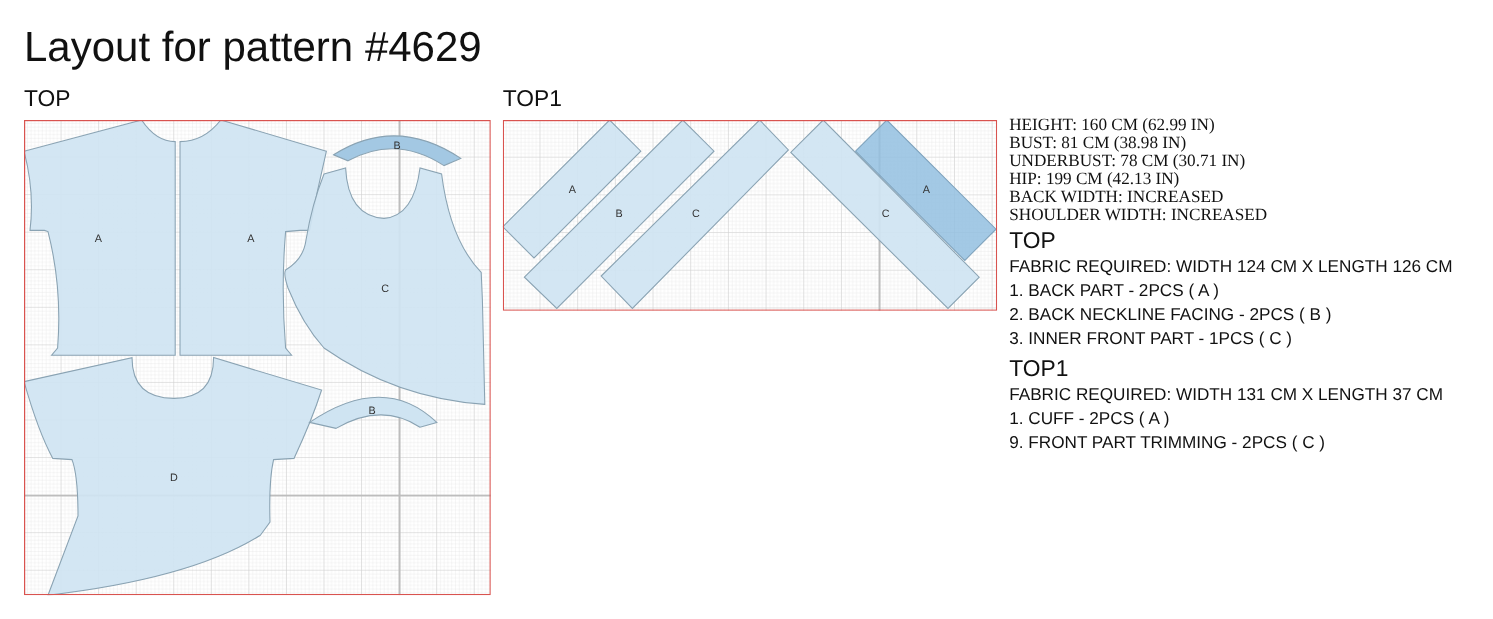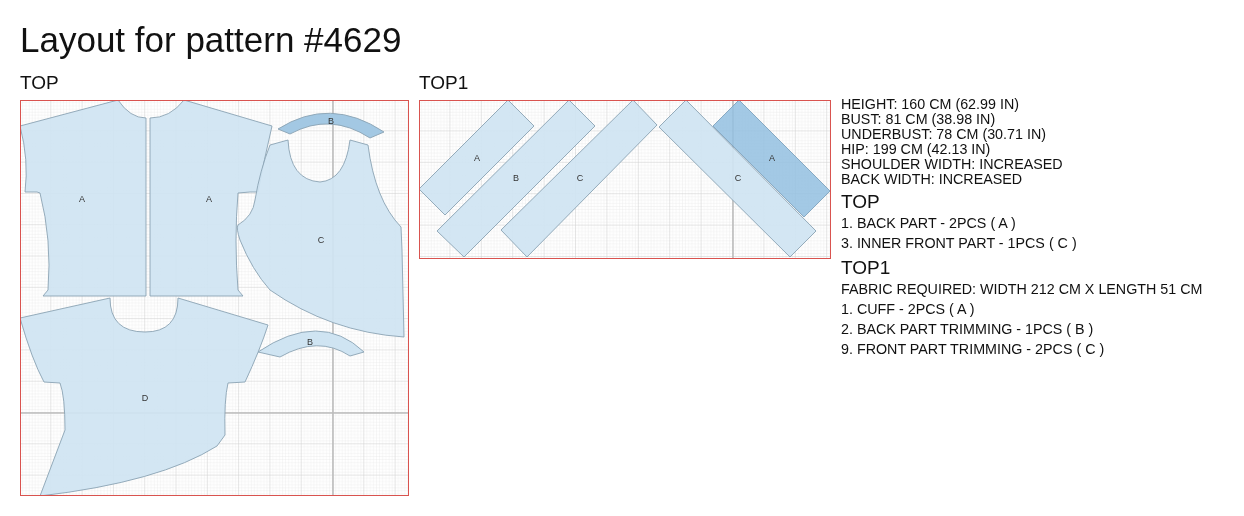--- a/index.html
+++ b/index.html
@@ -3,21 +3,21 @@
 <meta charset="utf-8">
 <style>
   html, body { margin: 0; padding: 0; background: #ffffff; }
   body { width: 1244px; height: 516px; position: relative; overflow: hidden;
          font-family: "Liberation Sans", sans-serif; color: #111; }
   .title { position: absolute; left: 20px; top: 22px; font-size: 35px; font-weight: normal; margin: 0; line-height: 36px; }
   .panel-label { position: absolute; font-size: 19px; line-height: 22px; }
   .panel { position: absolute; }
   .panel svg { display: block; }
   .info { position: absolute; left: 841px; top: 97px; font-size: 14.3px; line-height: 15px; }
-  .info .m { white-space: nowrap; }
+  .info .m { white-space: nowrap; font-family: Liberation Serif, serif; }
   .sec-title { font-size: 19px; line-height: 22px; margin-top: 4px; }
   .sec-line { font-size: 14.3px; line-height: 20px; white-space: nowrap; }
   .piece-label { font-family: "Liberation Sans", sans-serif; font-size: 9px; fill: #333; }
 </style>
 </head>
 <body>
 
 <h1 class="title">Layout for pattern #4629</h1>
 
 <div class="panel-label" style="left:20px; top:72px;">TOP</div>
@@ -99,30 +99,31 @@
     <rect x="0.5" y="0.5" width="411" height="158" fill="none" stroke="#d9534f" stroke-width="1"></rect>
   </svg>
 </div>
 
 <div class="info">
   <div>
     <div class="m">HEIGHT: 160 CM (62.99 IN)</div>
     <div class="m">BUST: 81 CM (38.98 IN)</div>
     <div class="m">UNDERBUST: 78 CM (30.71 IN)</div>
     <div class="m">HIP: 199 CM (42.13 IN)</div>
+    <div class="m">BACK WIDTH: INCREASED</div>
     <div class="m">SHOULDER WIDTH: INCREASED</div>
-    <div class="m">BACK WIDTH: INCREASED</div>
   </div>
 
   <div style="margin-top:3px;">
     <div class="sec-title">TOP</div>
+    <div class="sec-line">FABRIC REQUIRED: WIDTH 124 CM X LENGTH 126 CM</div>
     <div class="sec-line">1. BACK PART - 2PCS ( A )</div>
+    <div class="sec-line">2. BACK NECKLINE FACING - 2PCS ( B )</div>
     <div class="sec-line">3. INNER FRONT PART - 1PCS ( C )</div>
   </div>
 
   <div style="margin-top:4px;">
     <div class="sec-title">TOP1</div>
-    <div class="sec-line">FABRIC REQUIRED: WIDTH 212 CM X LENGTH 51 CM</div>
+    <div class="sec-line">FABRIC REQUIRED: WIDTH 131 CM X LENGTH 37 CM</div>
     <div class="sec-line">1. CUFF - 2PCS ( A )</div>
-    <div class="sec-line">2. BACK PART TRIMMING - 1PCS ( B )</div>
     <div class="sec-line">9. FRONT PART TRIMMING - 2PCS ( C )</div>
   </div>
 </div>
 
 </body></html>

